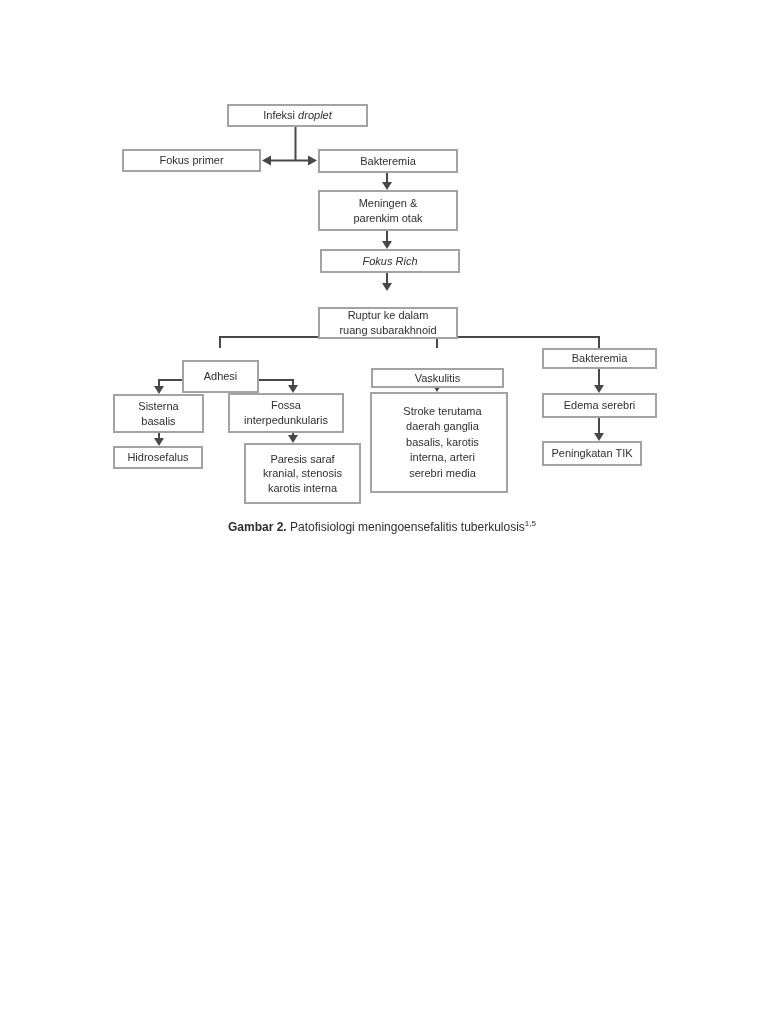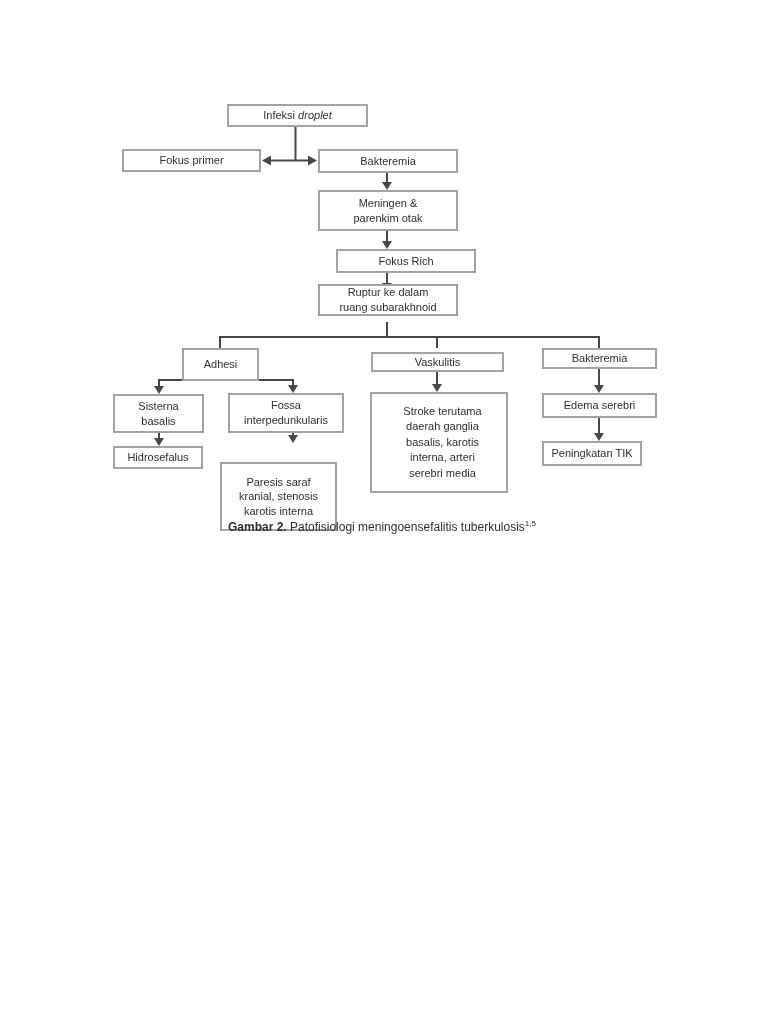--- a/index.html
+++ b/index.html
@@ -104,34 +104,34 @@
 
     <div class="node" style="left:318px; top:149px; width:140px; height:24px;">
       <span class="lbl">Bakteremia</span>
     </div>
 
     <div class="node" style="left:318px; top:190px; width:140px; height:41px;">
       <span class="lbl">Meningen &amp;
 parenkim otak</span>
     </div>
 
-    <div class="node" style="left:336px; top:249px; width:140px; height:24px;">
+    <div class="node" style="left:320px; top:249px; width:140px; height:24px;font-style:italic;">
       <span class="lbl">Fokus Rich</span>
     </div>
 
-    <div class="node" style="left:318px; top:284px; width:140px; height:32px;">
+    <div class="node" style="left:318px; top:307px; width:140px; height:32px;">
       <span class="lbl">Ruptur ke dalam
 ruang subarakhnoid</span>
     </div>
 
-    <div class="node" style="left:182px; top:348px; width:77px; height:33px;justify-content:center;">
+    <div class="node" style="left:182px; top:360px; width:77px; height:33px;justify-content:center;">
       <span class="lbl">Adhesi</span>
     </div>
 
-    <div class="node" style="left:371px; top:352px; width:133px; height:20px;text-align:center;">
+    <div class="node" style="left:371px; top:368px; width:133px; height:20px;text-align:center;">
       <span class="lbl">Vaskulitis</span>
     </div>
 
     <div class="node" style="left:542px; top:348px; width:115px; height:21px;">
       <span class="lbl">Bakteremia</span>
     </div>
 
     <div class="node" style="left:113px; top:394px; width:91px; height:39px;">
       <span class="lbl">Sisterna
 basalis</span>
@@ -151,21 +151,21 @@
     </div>
 
     <div class="node" style="left:542px; top:393px; width:115px; height:25px;">
       <span class="lbl">Edema serebri</span>
     </div>
 
     <div class="node" style="left:113px; top:446px; width:90px; height:23px;">
       <span class="lbl">Hidrosefalus</span>
     </div>
 
-    <div class="node" style="left:220px; top:443px; width:117px; height:69px;margin-top:19px;">
+    <div class="node" style="left:244px; top:443px; width:117px; height:61px;">
       <span class="lbl">Paresis saraf
 kranial, stenosis
 karotis interna</span>
     </div>
 
     <div class="node" style="left:542px; top:441px; width:100px; height:25px;">
       <span class="lbl">Peningkatan TIK</span>
     </div>
 
   </div>

